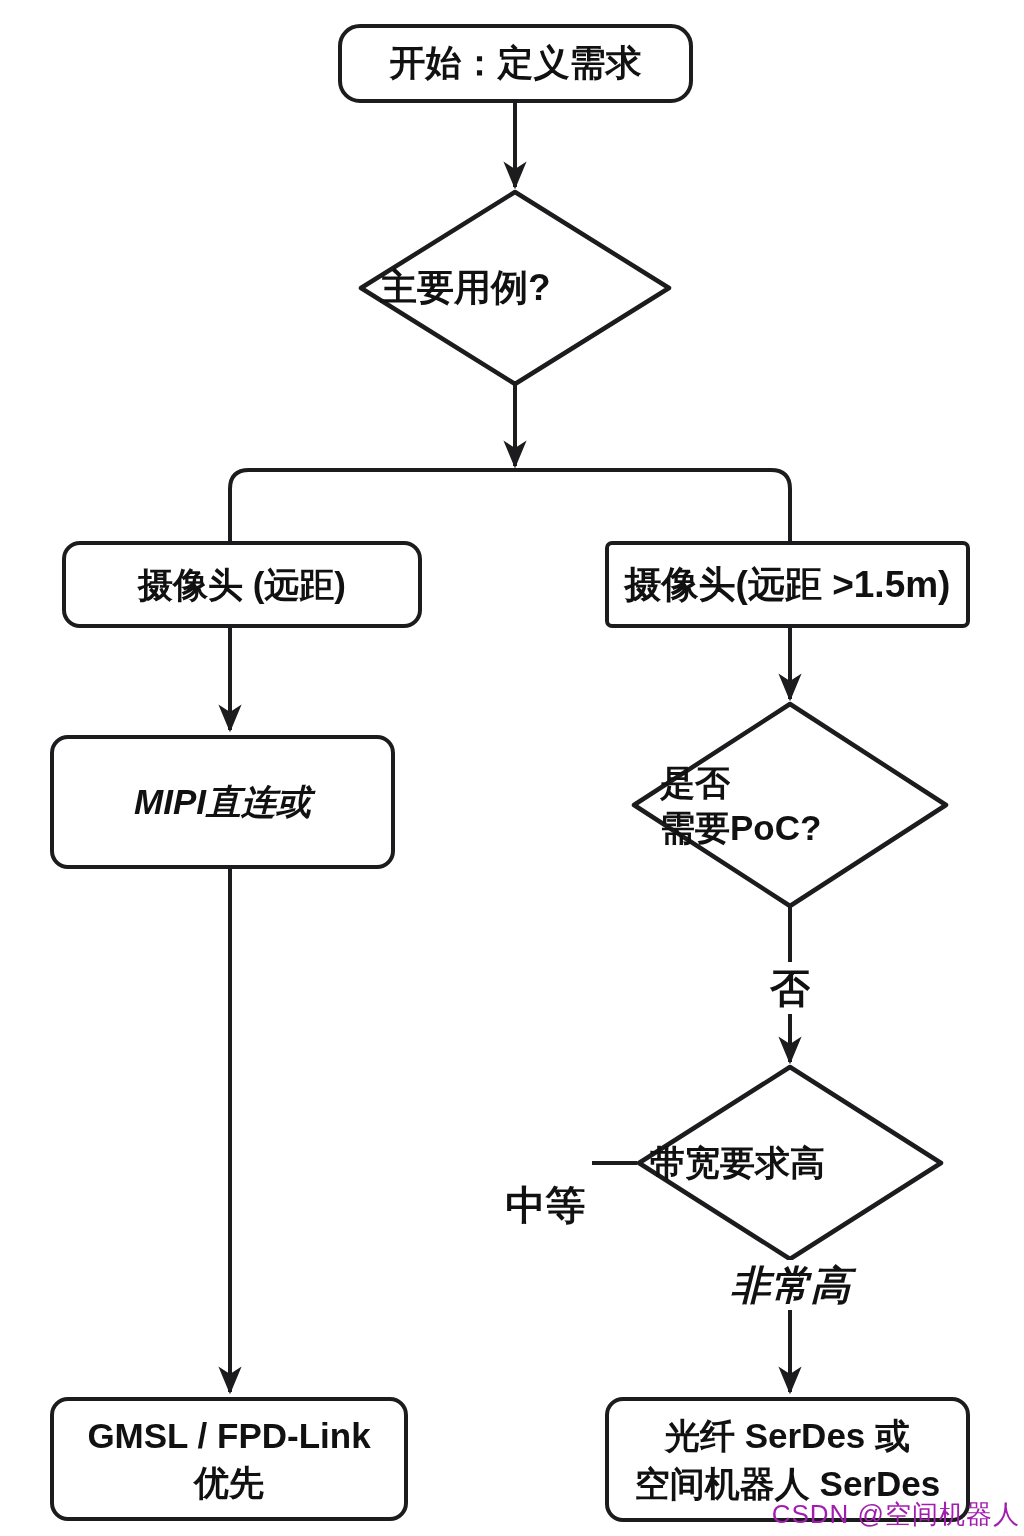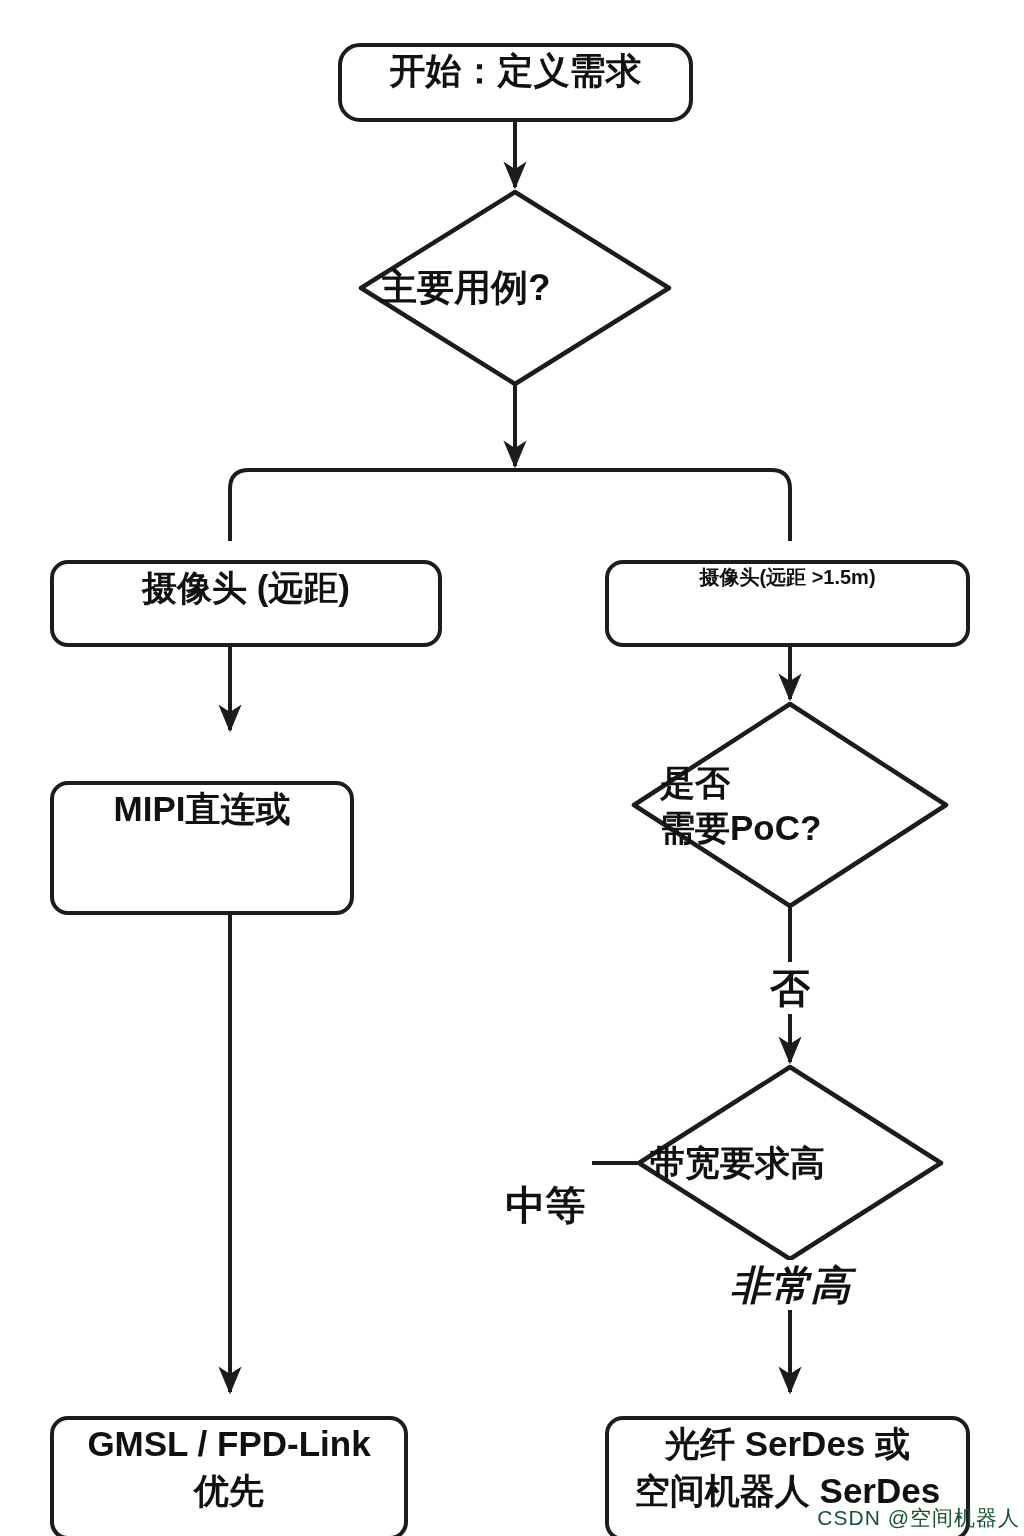--- a/index.html
+++ b/index.html
@@ -11,31 +11,30 @@
     color:#111111;
     overflow:hidden;
   }
   .wires{position:absolute;left:0;top:0;width:1024px;height:1536px;}
   .box{
     position:absolute;
     background:#ffffff;
     border:4px solid #1c1c1e;
     border-radius:18px;
     display:flex;flex-direction:column;
-    align-items:center;
+    align-items:center;justify-content:center;
     text-align:center;
     font-weight:700;
     font-size:35px;
     line-height:1.35;
     white-space:nowrap;
     box-sizing:border-box;
-    margin-top:19px;
   }
   .box.start{border-radius:22px;font-size:36px;}
-  .box.small-font{font-size:20px;}
+  .box.small-font{font-size:37px;border-radius:7px;}
   .dtext{
     position:absolute;
     display:flex;flex-direction:column;
     align-items:flex-start;justify-content:center;
     text-align:center;
     font-weight:700;
     font-size:35px;
     line-height:1.3;
     white-space:nowrap;
   }
@@ -43,23 +42,23 @@
     position:absolute;
     background:#ffffff;
     display:flex;align-items:center;justify-content:center;
     font-weight:700;
     font-size:40px;
     white-space:nowrap;
   }
   .watermark{
     position:absolute;
     right:4px;bottom:4px;
-    font-size:21px;
+    font-size:26px;
     font-weight:400;
-    color:#14532d;
+    color:#a21caf;
     letter-spacing:1px;
   }
 </style>
 </head>
 <body>
 
 <div class="canvas">
 
   <svg class="wires" viewBox="0 0 1024 1536">
     <defs>
@@ -94,29 +93,29 @@
   </svg>
 
   <div class="box start" style="left:338px;top:24px;width:355px;height:79px;">
     <div>开始：定义需求</div>
   </div>
 
   <div class="dtext" style="left:380px;top:243px;width:270px;height:90px;font-size:37px;">
     <div>主要用例?</div>
   </div>
 
-  <div class="box" style="left:50px;top:541px;width:392px;height:87px;">
+  <div class="box" style="left:62px;top:541px;width:360px;height:87px;">
     <div>摄像头 (远距)</div>
   </div>
 
   <div class="box small-font" style="left:605px;top:541px;width:365px;height:87px;">
     <div>摄像头(远距 &gt;1.5m)</div>
   </div>
 
-  <div class="box" style="left:50px;top:762px;width:304px;height:134px;">
+  <div class="box" style="left:50px;top:735px;width:345px;height:134px;font-style:italic;">
     <div>MIPI直连或</div>
   </div>
 
   <div class="dtext" style="left:660px;top:735px;width:260px;height:140px;">
     <div>是否</div>
     <div>需要PoC?</div>
   </div>
 
   <div class="dtext" style="left:650px;top:1133px;width:280px;height:60px;">
     <div>带宽要求高</div>

